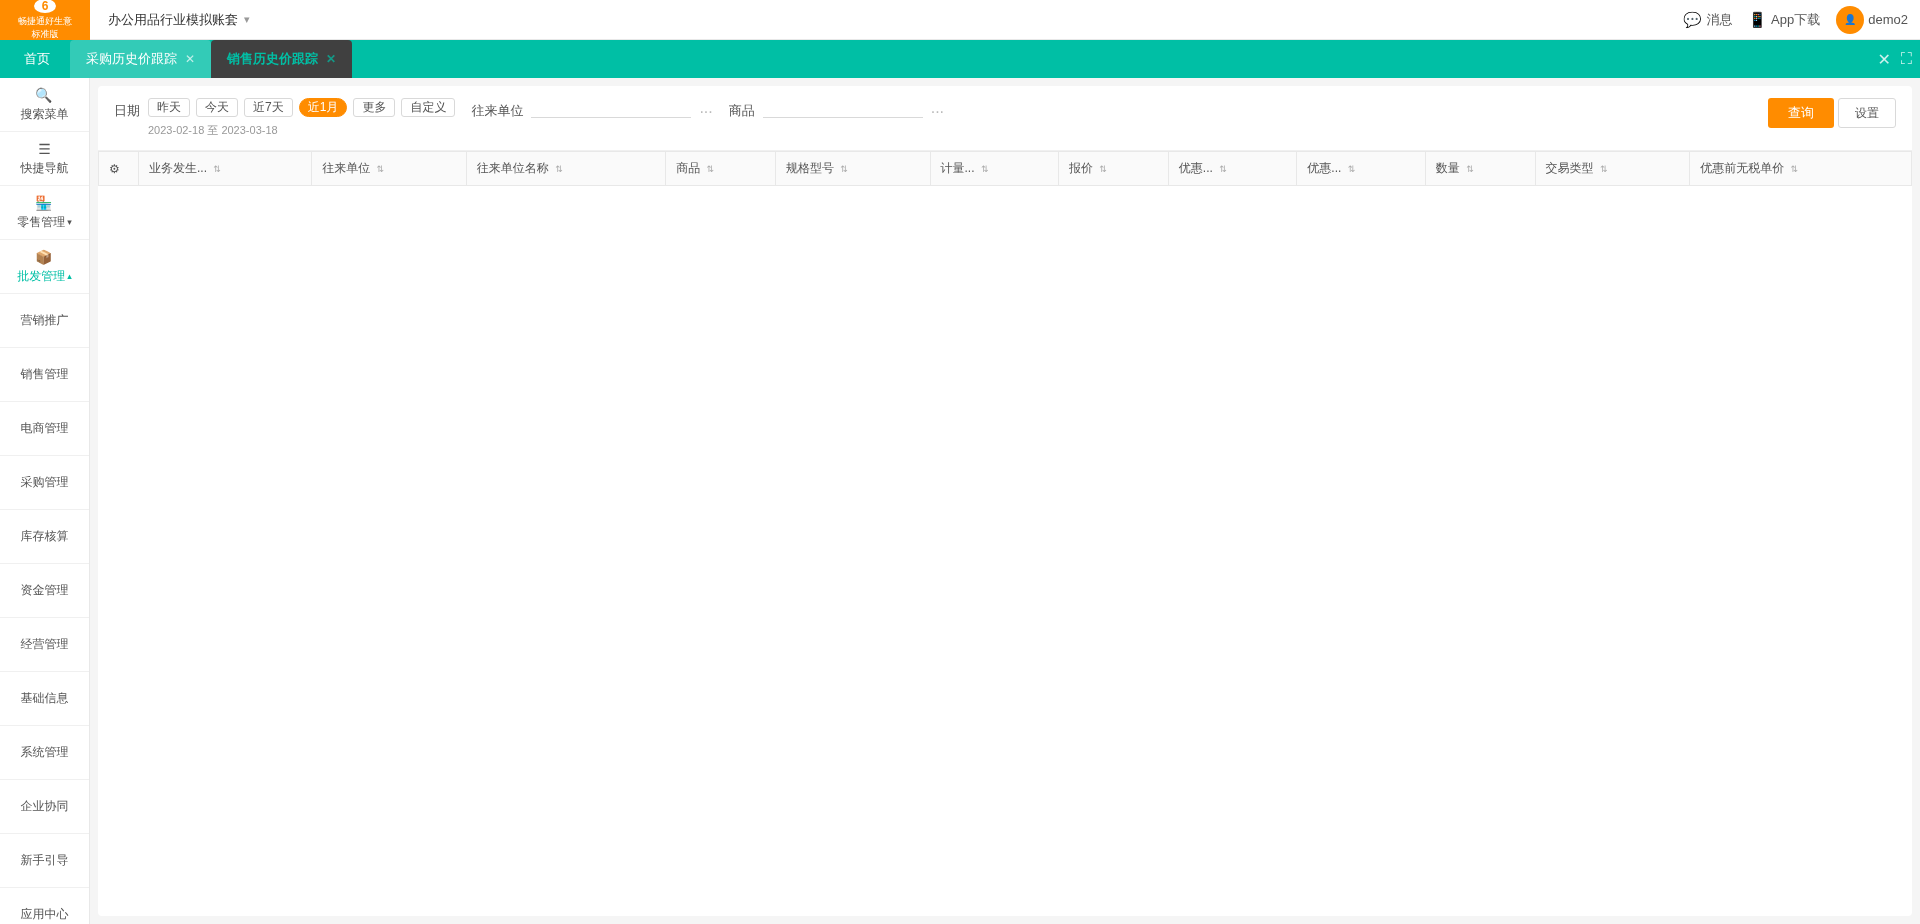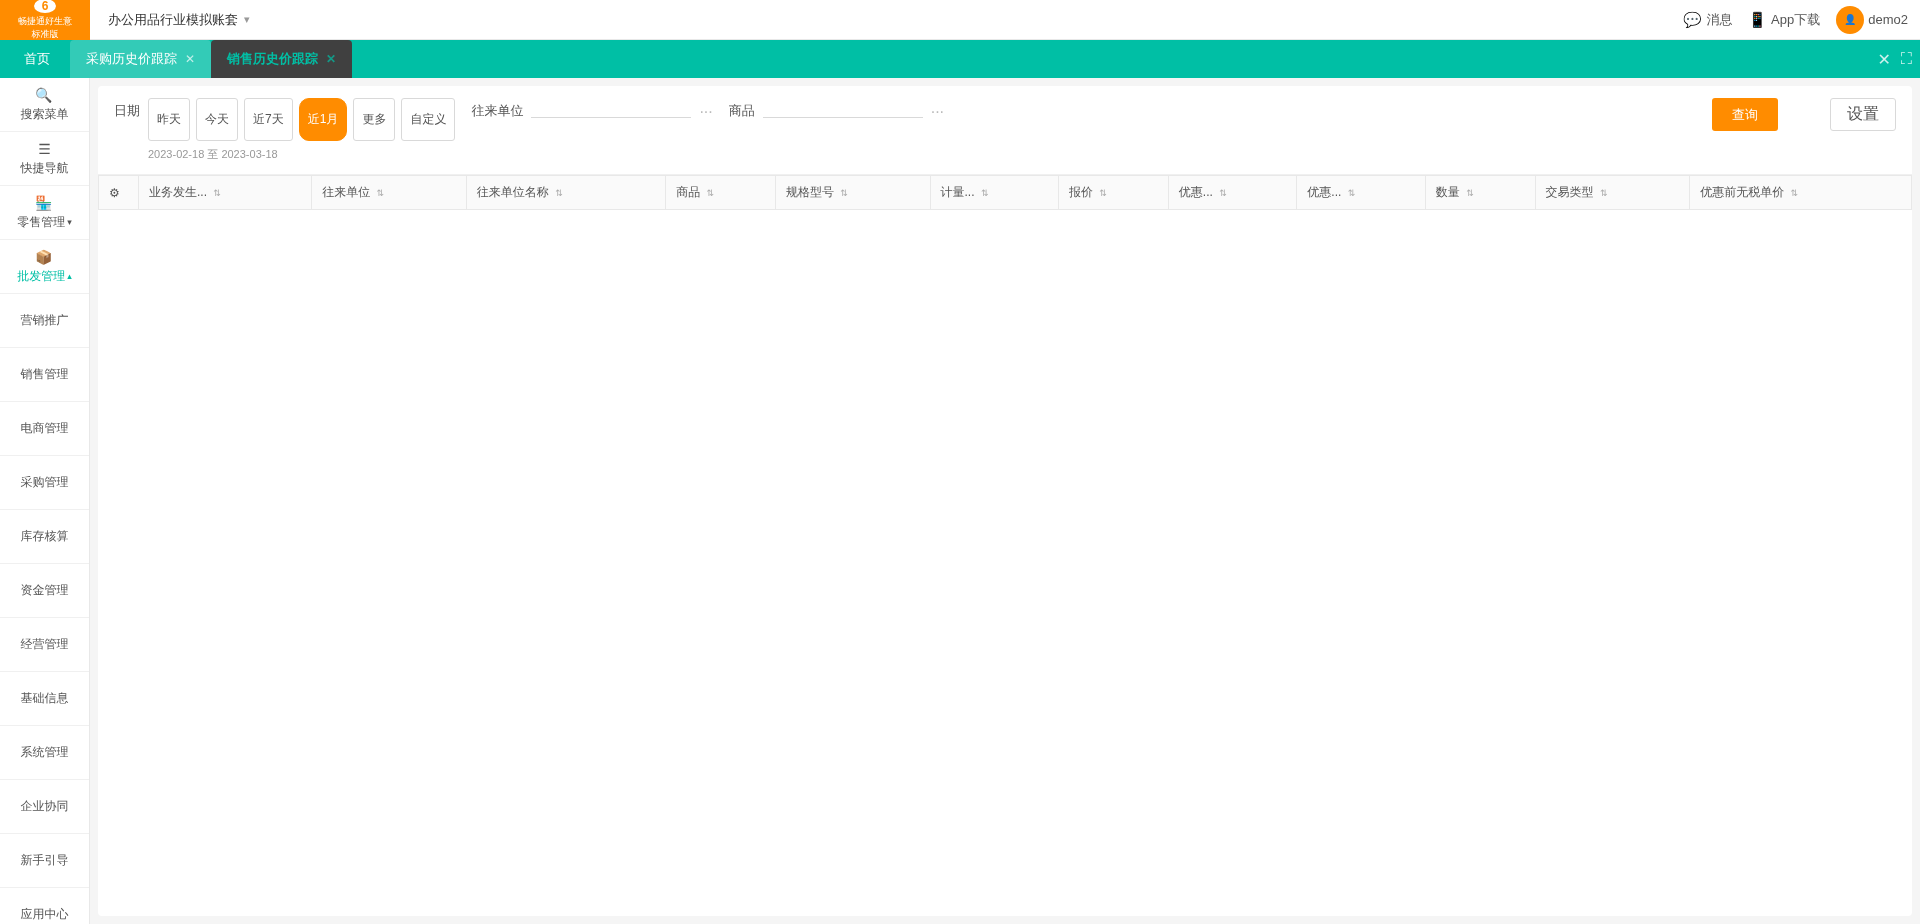--- a/index.html
+++ b/index.html
@@ -263,21 +263,21 @@
       display: flex;
       flex-direction: column;
       gap: 4px;
     }
     .date-buttons {
       display: flex;
       align-items: center;
       gap: 6px;
     }
     .date-btn {
-      padding: 12px 8px;
+      padding: 0 8px;
       border: 1px solid #d9d9d9;
       border-radius: 3px;
       cursor: pointer;
       font-size: 12px;
       color: #555;
       background: white;
     }
     .date-btn.active {
       background: #ff8c00;
       border-color: #ff8c00;
@@ -317,22 +317,21 @@
       cursor: pointer;
       font-size: 13px;
     }
     .btn-settings {
       background: white;
       color: #555;
       border: 1px solid #d9d9d9;
       padding: 5px 16px;
       border-radius: 3px;
       cursor: pointer;
-      font-size: 16px;
-      margin-left: 48px;
+      font-size: 12px;
     }
     .filter-buttons-col {
       display: flex;
       flex-direction: row;
       gap: 4px;
       margin-left: auto;
     }
 
     
     .table-wrap {

